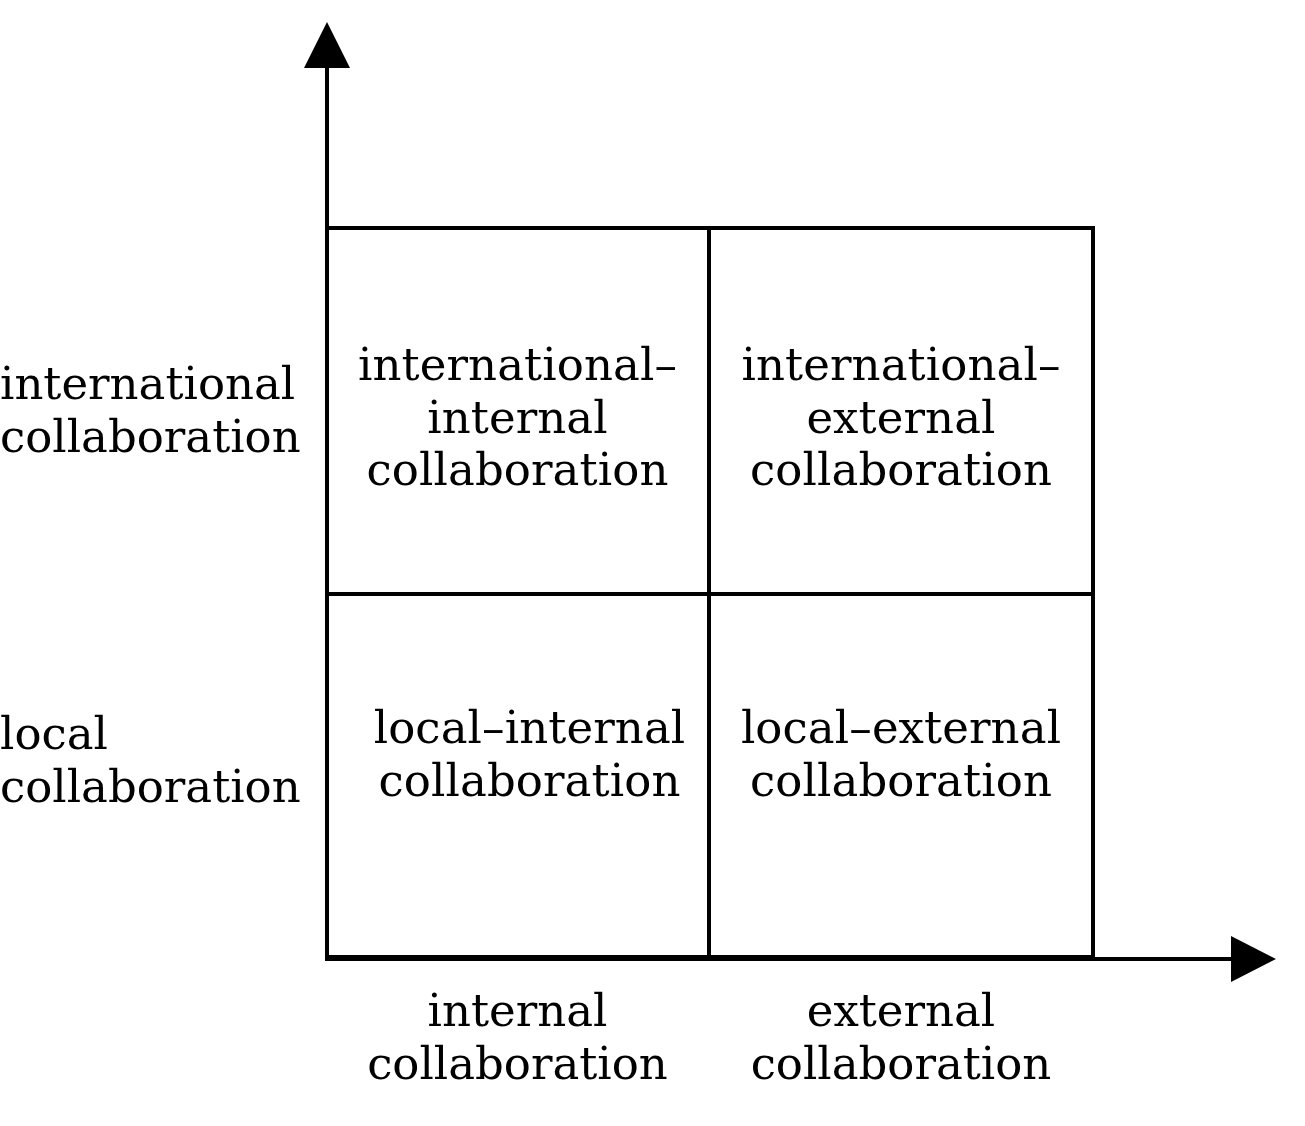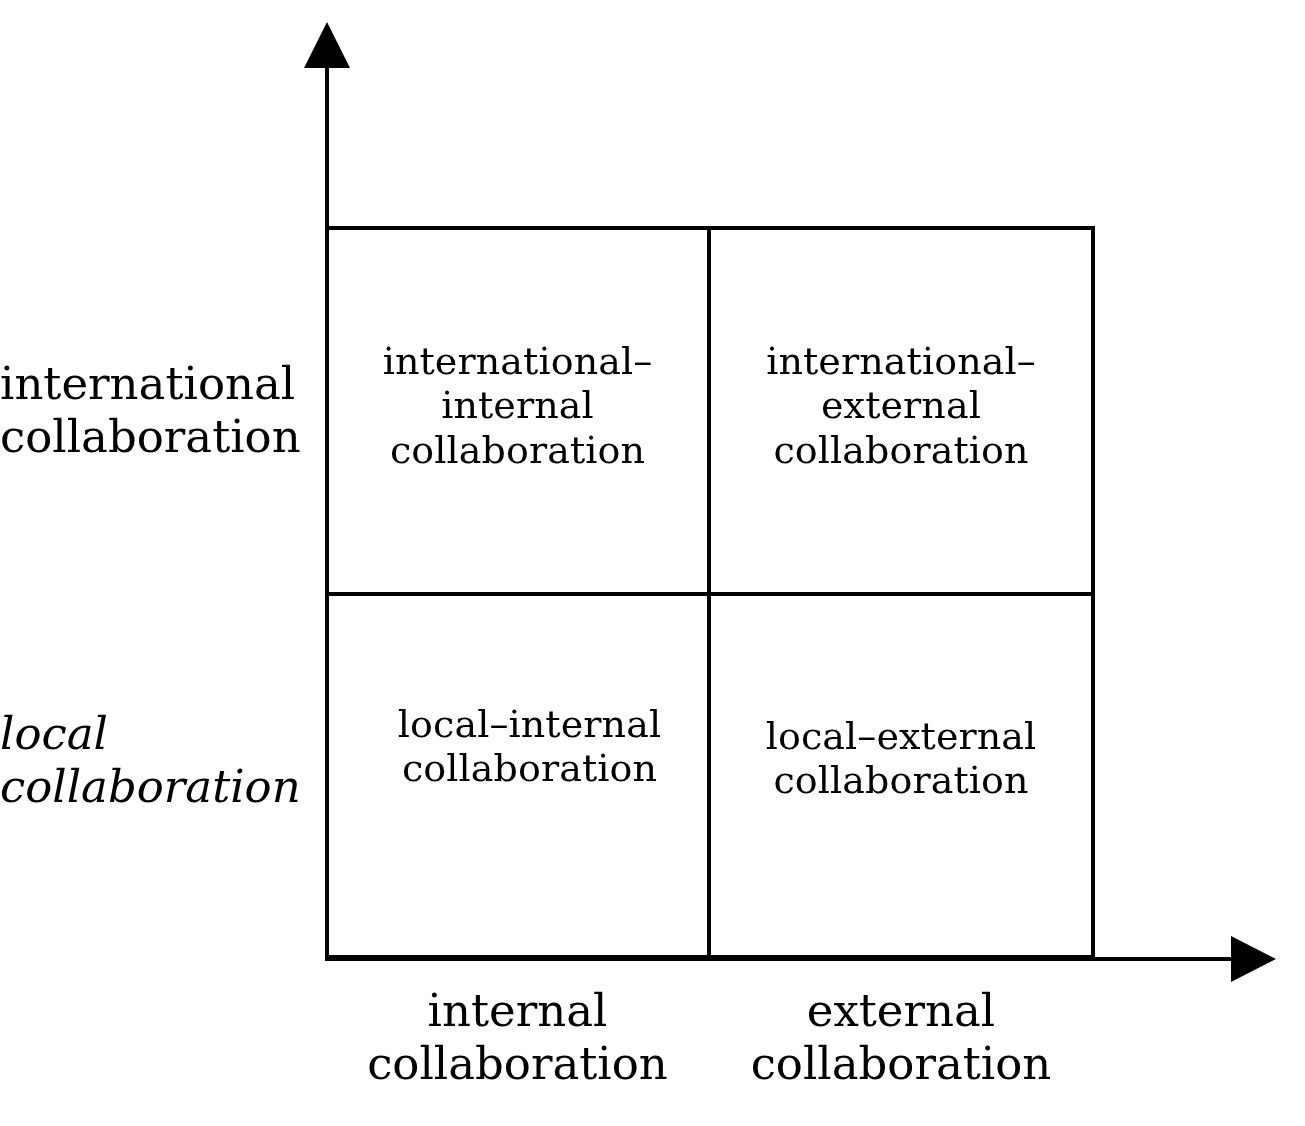--- a/index.html
+++ b/index.html
@@ -66,31 +66,31 @@
     box-sizing: border-box;
   }
   .cell {
     position: absolute;
     box-sizing: border-box;
     display: flex;
     justify-content: center;
     text-align: center;
   }
   .cell-text {
-    font-size: 38px;
+    font-size: 45px;
     line-height: 1.17;
     letter-spacing: 0.1px;
     white-space: pre-line;
   }
 
   
   .cell-tl { left: 0;     top: 0;     width: 383px; height: 368px; }
   .cell-tr { left: 383px; top: 0;     width: 384px; height: 368px; }
   .cell-bl { left: 12px;     top: 368px; width: 383px; height: 364px; }
-  .cell-br { left: 383px; top: 380px; width: 384px; height: 364px; text-align: center; }
+  .cell-br { left: 383px; top: 368px; width: 384px; height: 364px; text-align: center; }
 
   .cell-tl .cell-text,
   .cell-tr .cell-text { padding-top: 113px; }
   .cell-bl .cell-text,
   .cell-br .cell-text { padding-top: 108px; }
 
   
   .gl {
     position: absolute;
     background: #000000;
@@ -105,21 +105,21 @@
   
   .y-label {
     position: absolute;
     width: 300px;
     left: 0;
     font-size: 45px;
     line-height: 1.17;
     white-space: pre-line;
   }
   .y-label-top    { top: 358px; }
-  .y-label-bottom { top: 708px; font-style: italic; }
+  .y-label-bottom { top: 708px; }
 
   .x-label {
     position: absolute;
     text-align: center;
     font-size: 45px;
     line-height: 1.17;
     white-space: pre-line;
     top: 985px;
   }
   .x-label-left  { left: 326px; width: 383px; }

